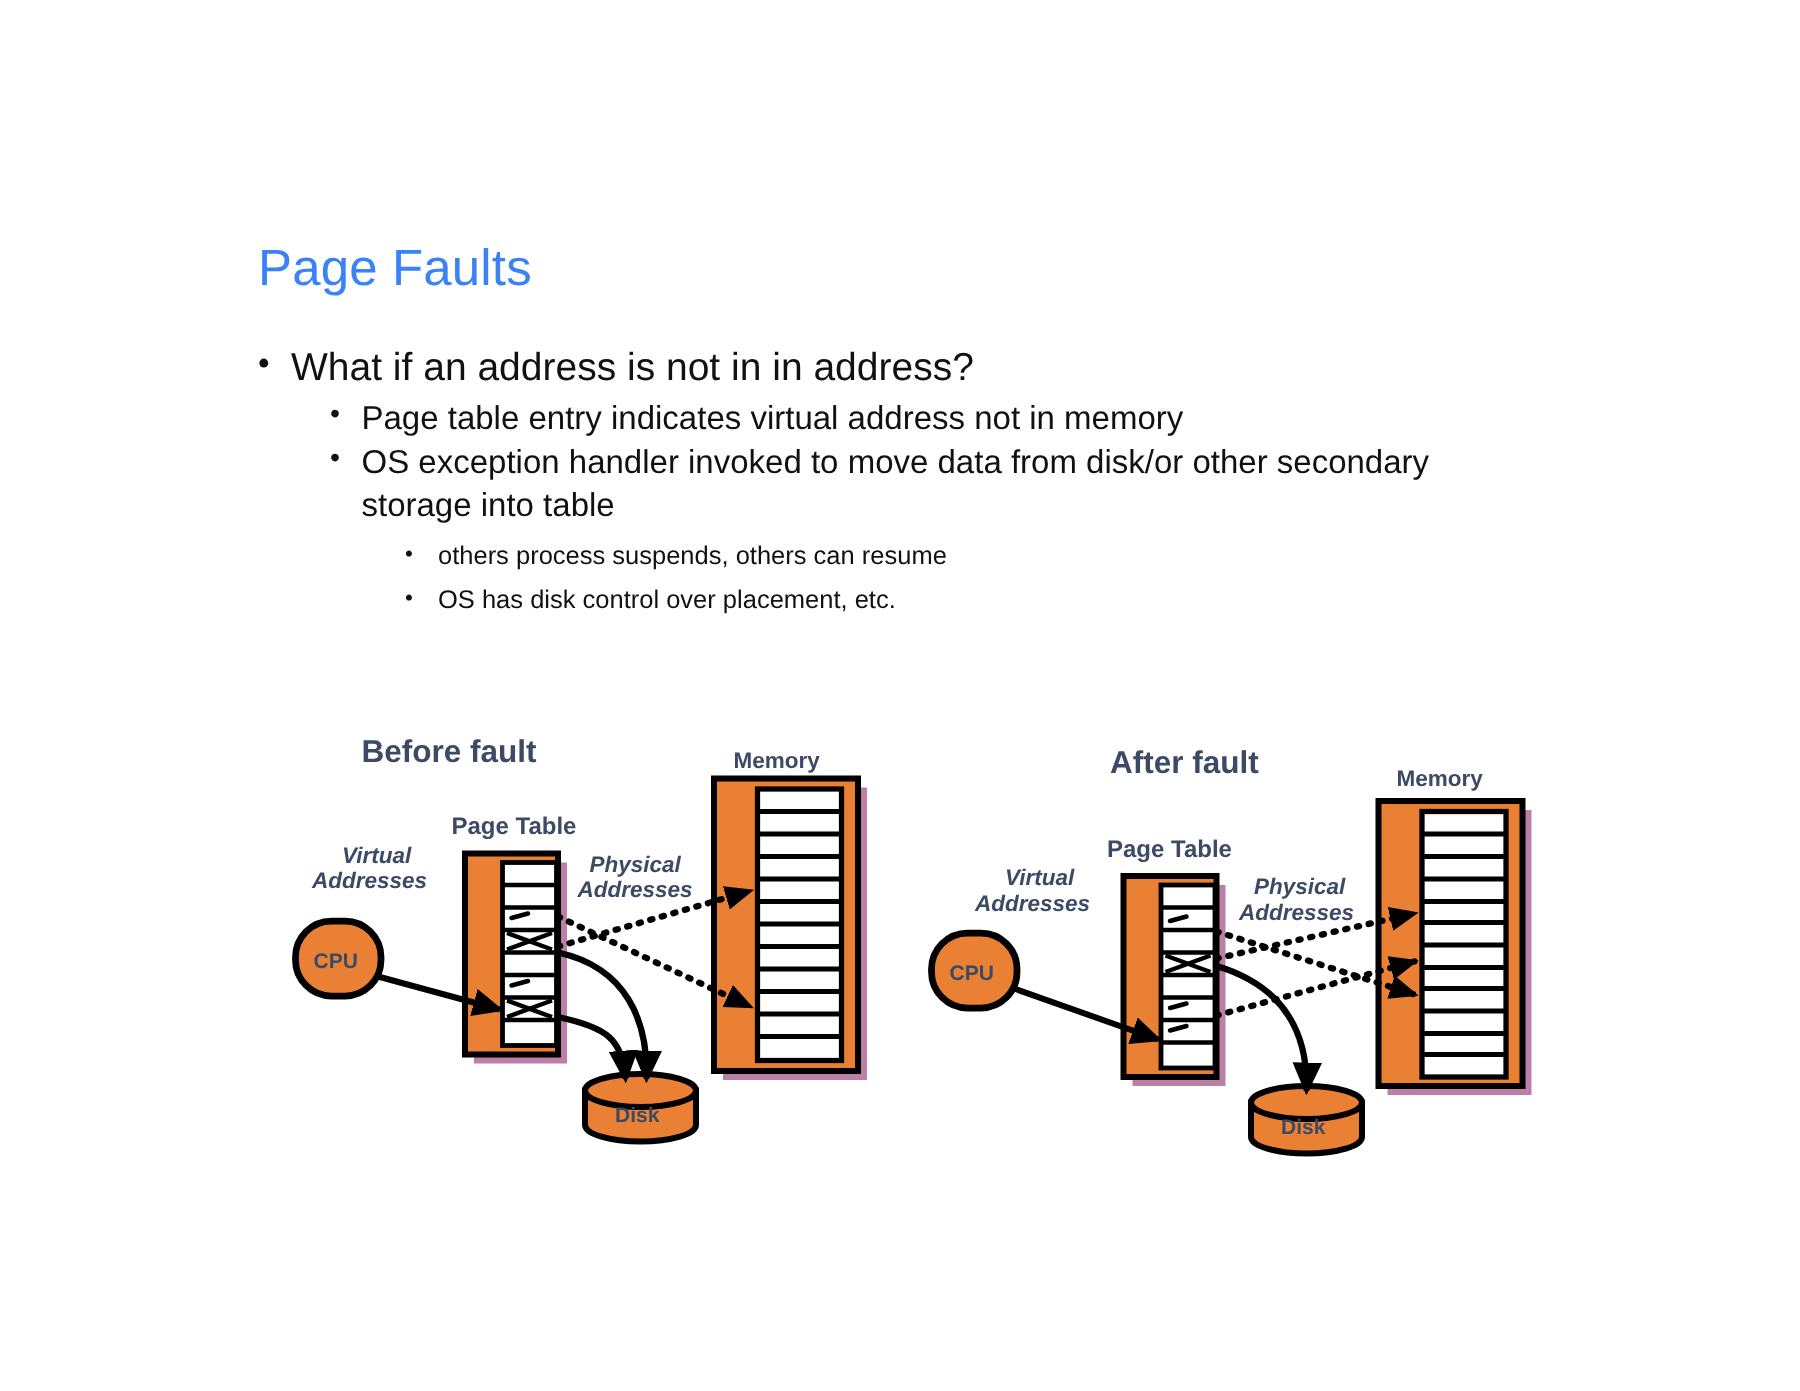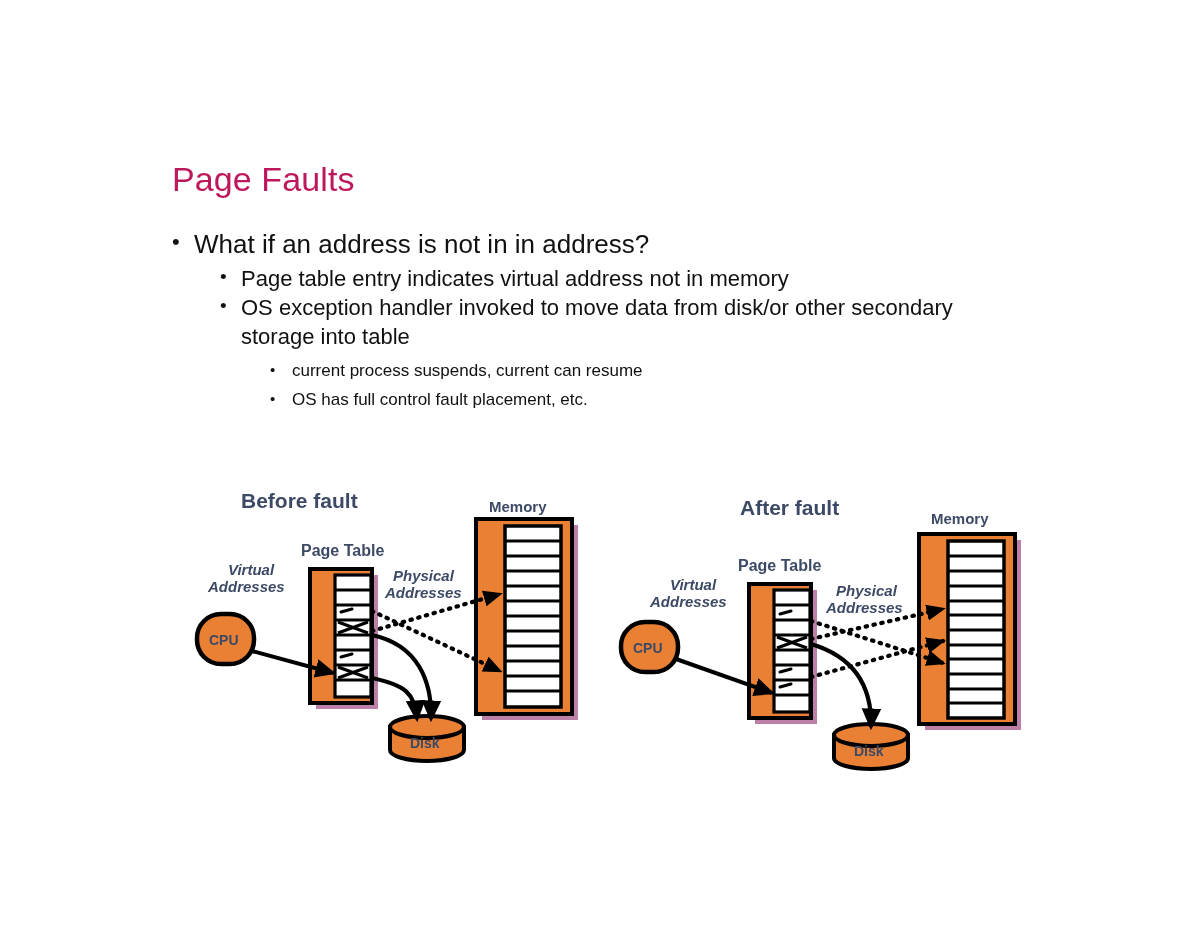--- a/index.html
+++ b/index.html
@@ -18,21 +18,21 @@
   }
 
   
   #slide-title {
     position: absolute;
     left: 172px;
     top: 160px;
     font-size: 34px;
     font-weight: 400;
     letter-spacing: 0.1px;
-    color: #be185d;
+    color: #3b82f6;
     white-space: nowrap;
   }
 
   #bullet-list {
     position: absolute;
     left: 172px;
     top: 228px;
     width: 840px;
   }
 
@@ -127,26 +127,26 @@
     <span class="txt">Page table entry indicates virtual address not in memory</span>
   </div>
 
   <div class="bullet lvl2">
     <span class="dot">•</span>
     <span class="txt">OS exception handler invoked to move data from disk/or other secondary storage into table</span>
   </div>
 
   <div class="bullet lvl3" style="margin-top:8px;">
     <span class="dot">•</span>
-    <span class="txt">current process suspends, current can resume</span>
+    <span class="txt">others process suspends, others can resume</span>
   </div>
 
   <div class="bullet lvl3" style="margin-top:5px;">
     <span class="dot">•</span>
-    <span class="txt">OS has full control fault placement, etc.</span>
+    <span class="txt">OS has disk control over placement, etc.</span>
   </div>
 
 </div>
 
 <div id="diagram-area">
 <svg id="diagram-svg" width="1200" height="927" viewBox="0 0 1200 927" xmlns="http://www.w3.org/2000/svg">
 
   <defs>
     <marker id="solidArrow" viewBox="0 0 10 10" refX="8.5" refY="5" markerWidth="5.2" markerHeight="5.2" orient="auto-start-reverse">
       <path d="M 0 0.5 L 10 5 L 0 9.5 z" fill="#000000"></path>

